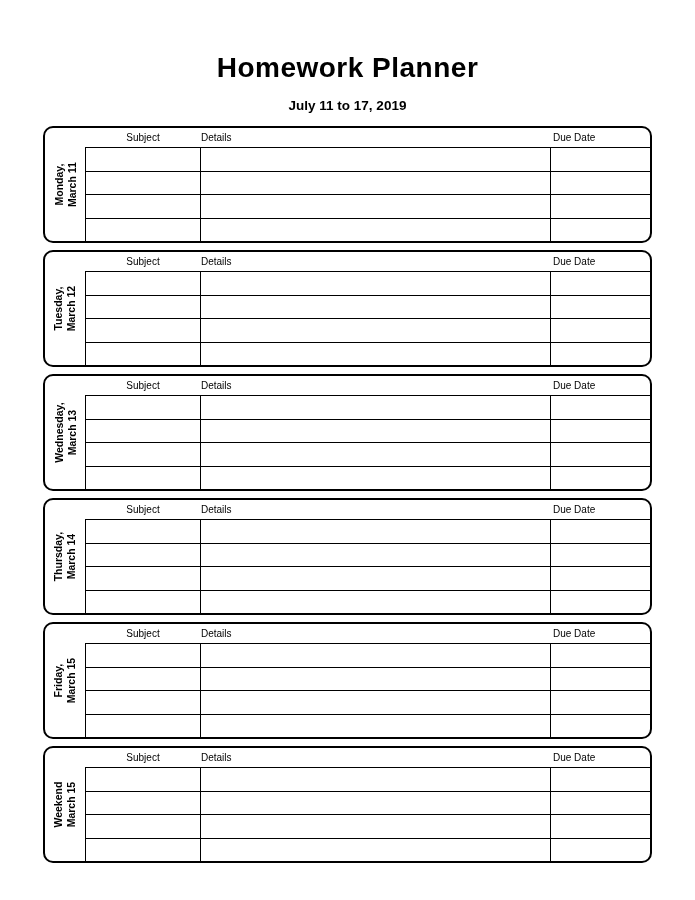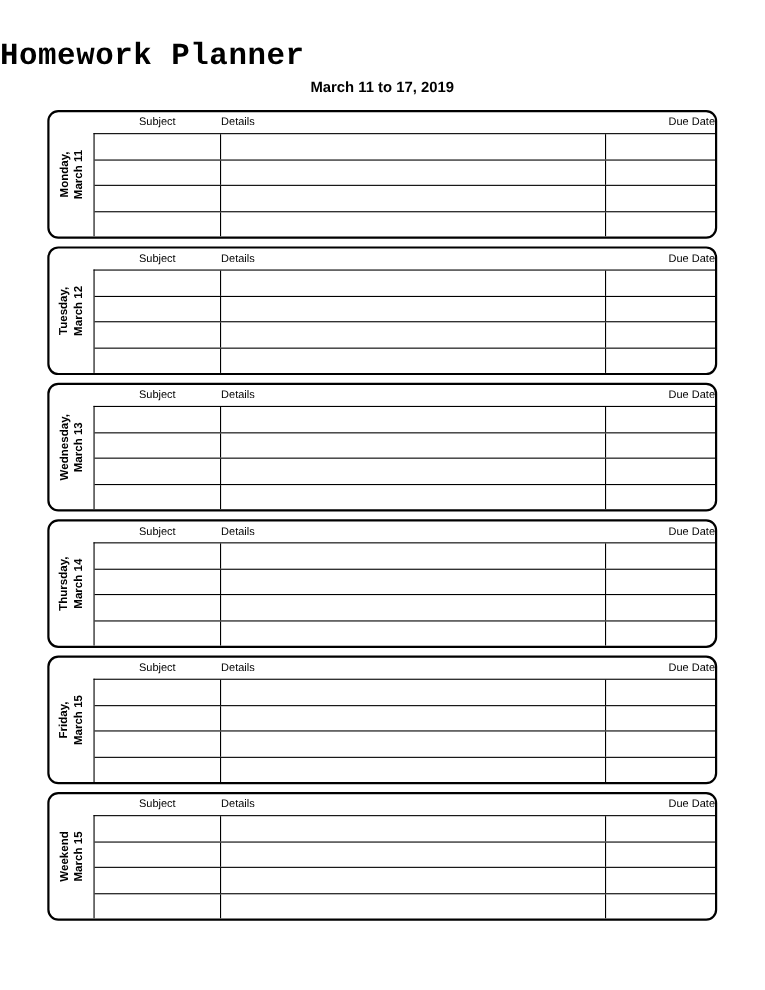--- a/index.html
+++ b/index.html
@@ -14,26 +14,26 @@
     font-family: "Liberation Sans", sans-serif;
     color: #000000;
     overflow: hidden;
   }
   .page {
     width: 695px;
     height: 900px;
     padding-top: 38px;
   }
   .title {
-    margin: 0;
+    margin: 16px;
+    text-align: center;
     font-size: 28px;
     font-weight: bold;
     line-height: 1;
     letter-spacing: 0.5px;
-    font-family: Liberation Mono, monospace;
   }
   .subtitle {
     margin: 6px 0 12px 0;
     text-align: center;
     font-size: 13.5px;
     font-weight: bold;
     line-height: 1.2;
   }
   .sections {
     margin: 0 43px;
@@ -78,21 +78,21 @@
   }
   .col-headers {
     height: 19px;
     display: flex;
     align-items: center;
     font-size: 10px;
     line-height: 1;
   }
   .h-subject { width: 116px; text-align: center; }
   .h-details { width: 352px; text-align: left; }
-  .h-due     { flex: 1;      text-align: right; }
+  .h-due     { flex: 1;      text-align: left; }
   .grid {
     flex: 1;
     display: flex;
     flex-direction: column;
     border-top: 1.5px solid #000000;
     border-left: 1.5px solid #000000;
   }
   .row {
     flex: 1;
     display: flex;
@@ -101,21 +101,21 @@
   .row:last-child { border-bottom: none; }
   .c-subject { width: 114.5px; border-right: 1.5px solid #000000; }
   .c-details { width: 350.5px; border-right: 1.5px solid #000000; }
   .c-due     { flex: 1; }
 </style>
 </head>
 <body>
 
 <div class="page">
   <h1 class="title">Homework Planner</h1>
-  <div class="subtitle">March 11 to 17, 2019</div>
+  <div class="subtitle">July 11 to 17, 2019</div>
 
   <div class="sections">
 
     <section class="day-card">
       <div class="day-label">
         <div class="rot">
           <div>Monday,</div>
           <div>March 11</div>
         </div>
       </div>

